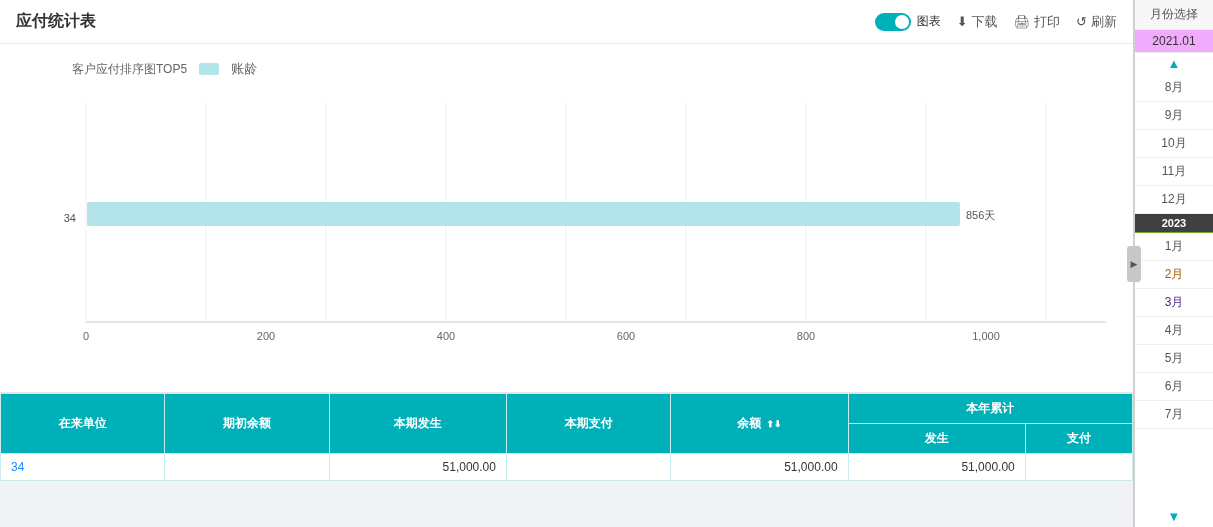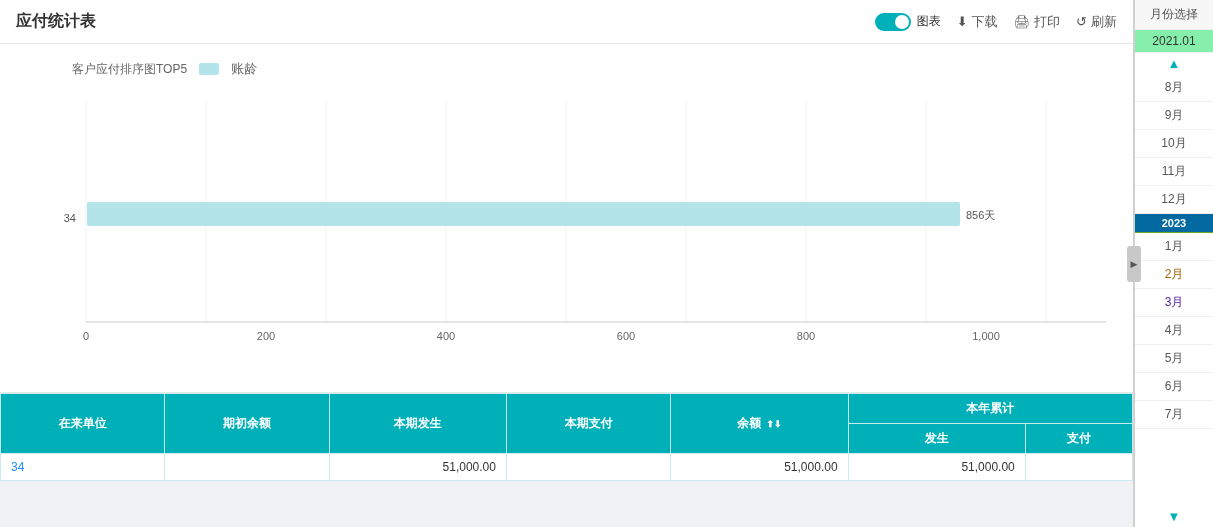--- a/index.html
+++ b/index.html
@@ -148,33 +148,33 @@
   </div>
 
   <div style="width: 80px; border-left: 2px solid #d0d0d0; display:flex; flex-direction:column; background:#fff; position:relative;">
 
     <div style="position:absolute; left:-8px; top:50%; transform:translateY(-50%); width:14px; height:36px; background:#c8c8c8; border-radius:3px; display:flex; align-items:center; justify-content:center; cursor:pointer; z-index:5;">
       <span style="font-size:9px; color:#555;">▶</span>
     </div>
 
     <div style="background:#f7f7f7; padding:6px 4px; border-bottom:1px solid #eee; text-align:center; font-size:12px; color:#555;">月份选择</div>
 
-    <div style="background:#86efac; padding:4px 6px; border-bottom:1px solid #eee; text-align:center; font-size:12px; color:#333;">2021.01</div>
+    <div style="background:#f0abfc; padding:4px 6px; border-bottom:1px solid #eee; text-align:center; font-size:12px; color:#333;">2021.01</div>
 
     <div style="text-align:center; padding:3px; cursor:pointer; color:#00b0b9; font-size:13px;">
       <span>▲</span>
     </div>
 
     <div style="flex:1; overflow-y:auto; display:flex; flex-direction:column;" id="month-list-container">
     <div style="padding: 5px 4px; font-size: 12px; color: rgb(85, 85, 85); cursor: pointer; text-align: center; border-bottom: 1px solid rgb(240, 240, 240);">8月</div>
         <div style="padding: 5px 4px; font-size: 12px; color: rgb(85, 85, 85); cursor: pointer; text-align: center; border-bottom: 1px solid rgb(240, 240, 240);">9月</div>
         <div style="padding: 5px 4px; font-size: 12px; color: rgb(85, 85, 85); cursor: pointer; text-align: center; border-bottom: 1px solid rgb(240, 240, 240);">10月</div>
         <div style="padding: 5px 4px; font-size: 12px; color: rgb(85, 85, 85); cursor: pointer; text-align: center; border-bottom: 1px solid rgb(240, 240, 240);">11月</div>
         <div style="padding: 5px 4px; font-size: 12px; color: rgb(85, 85, 85); cursor: pointer; text-align: center; border-bottom: 1px solid rgb(240, 240, 240);">12月</div>
-        <div style="background: #0369a1; color: rgb(255, 255, 255); font-weight: bold; padding: 3px 4px; font-size: 11px; text-align: center; cursor: pointer; border-bottom: 1px solid rgb(106, 170, 48);">2023</div>
+        <div style="background: #404040; color: rgb(255, 255, 255); font-weight: bold; padding: 3px 4px; font-size: 11px; text-align: center; cursor: pointer; border-bottom: 1px solid rgb(106, 170, 48);">2023</div>
         <div style="padding: 5px 4px; font-size: 12px; color: rgb(85, 85, 85); cursor: pointer; text-align: center; border-bottom: 1px solid rgb(240, 240, 240);">1月</div>
         <div style="padding: 5px 4px; font-size: 12px; color: #a16207; cursor: pointer; text-align: center; border-bottom: 1px solid rgb(240, 240, 240);">2月</div>
         <div style="padding: 5px 4px; font-size: 12px; color: #4c1d95; cursor: pointer; text-align: center; border-bottom: 1px solid rgb(240, 240, 240);">3月</div>
         <div style="padding: 5px 4px; font-size: 12px; color: rgb(85, 85, 85); cursor: pointer; text-align: center; border-bottom: 1px solid rgb(240, 240, 240);">4月</div>
         <div style="padding: 5px 4px; font-size: 12px; color: rgb(85, 85, 85); cursor: pointer; text-align: center; border-bottom: 1px solid rgb(240, 240, 240);">5月</div>
         <div style="padding: 5px 4px; font-size: 12px; color: rgb(85, 85, 85); cursor: pointer; text-align: center; border-bottom: 1px solid rgb(240, 240, 240);">6月</div>
         <div style="padding: 5px 4px; font-size: 12px; color: rgb(85, 85, 85); cursor: pointer; text-align: center; border-bottom: 1px solid rgb(240, 240, 240);">7月</div>
       </div>
 
     <div style="text-align:center; padding:3px; cursor:pointer; color:#00b0b9; font-size:13px;">

